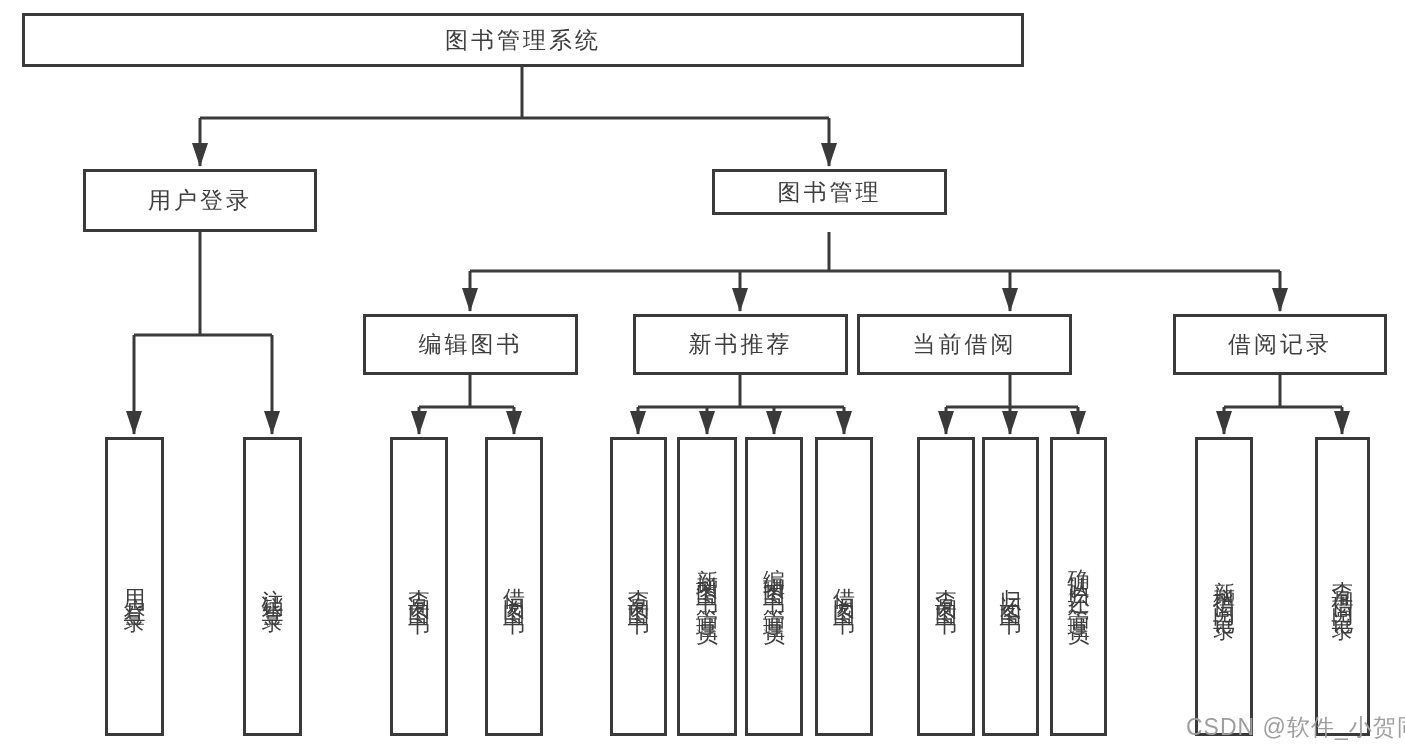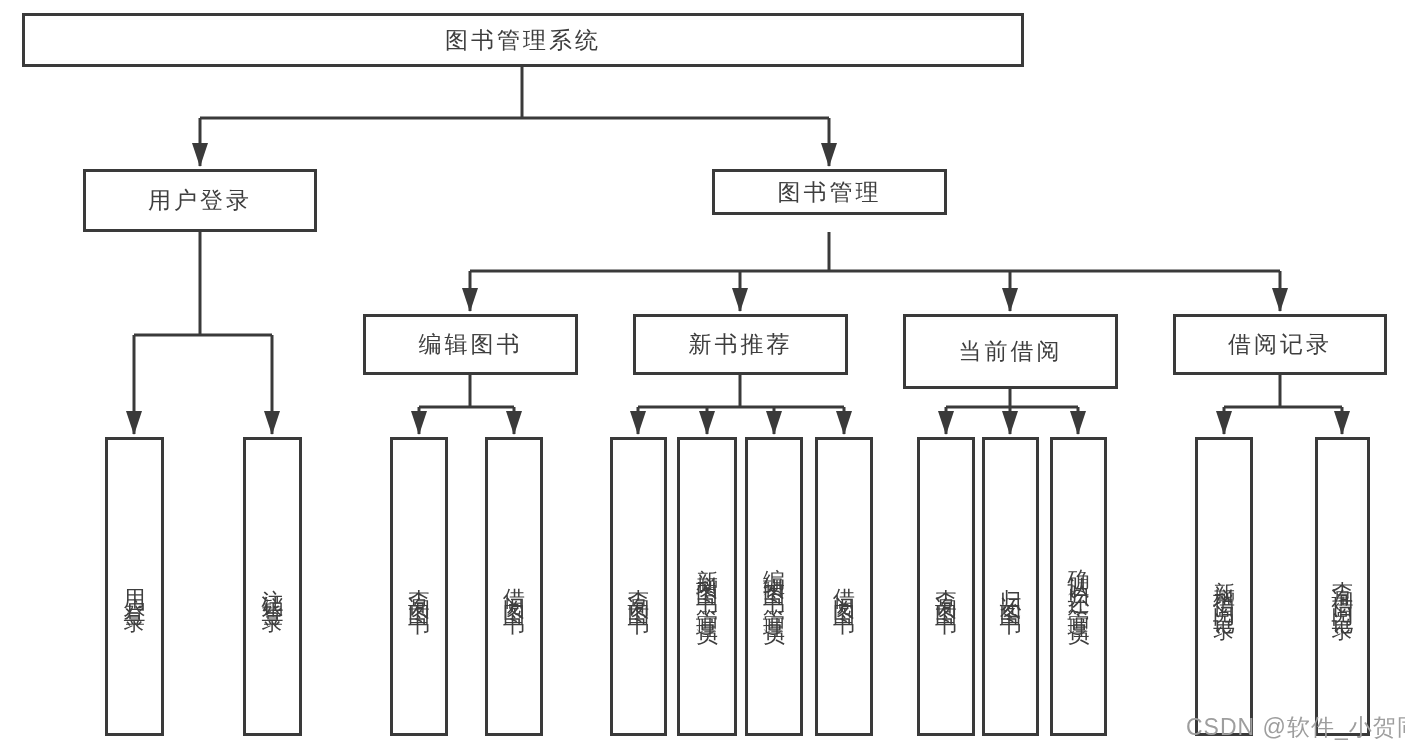--- a/index.html
+++ b/index.html
@@ -103,21 +103,21 @@
   <div class="node" style="left:712px;top:169px;width:235px;height:46px">
     <span>图书管理</span>
   </div>
 
   <div class="node" style="left:363px;top:314px;width:215px;height:61px">
     <span>编辑图书</span>
   </div>
   <div class="node" style="left:633px;top:314px;width:215px;height:61px">
     <span>新书推荐</span>
   </div>
-  <div class="node" style="left:903px;top:314px;width:215px;height:75px">
+  <div class="node" style="left:857px;top:314px;width:215px;height:61px">
     <span>当前借阅</span>
   </div>
   <div class="node" style="left:1173px;top:314px;width:214px;height:61px">
     <span>借阅记录</span>
   </div>
 
   <div class="node leaf" style="left:105px;top:437px;width:59px;height:299px">
     <span>用户登录</span>
   </div>
   <div class="node leaf" style="left:243px;top:437px;width:59px;height:299px">

